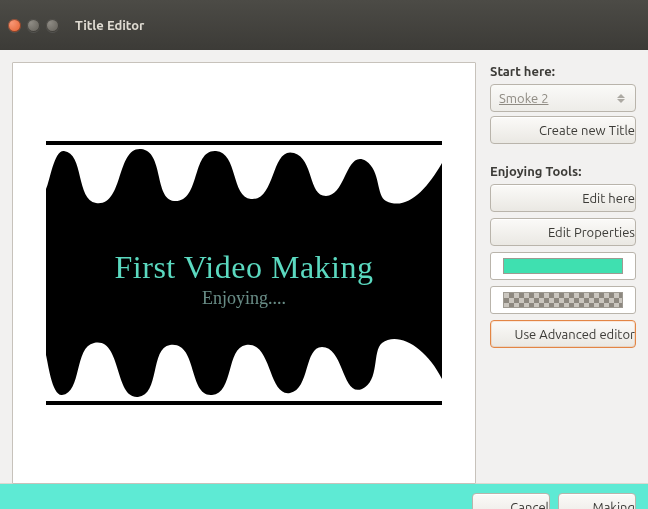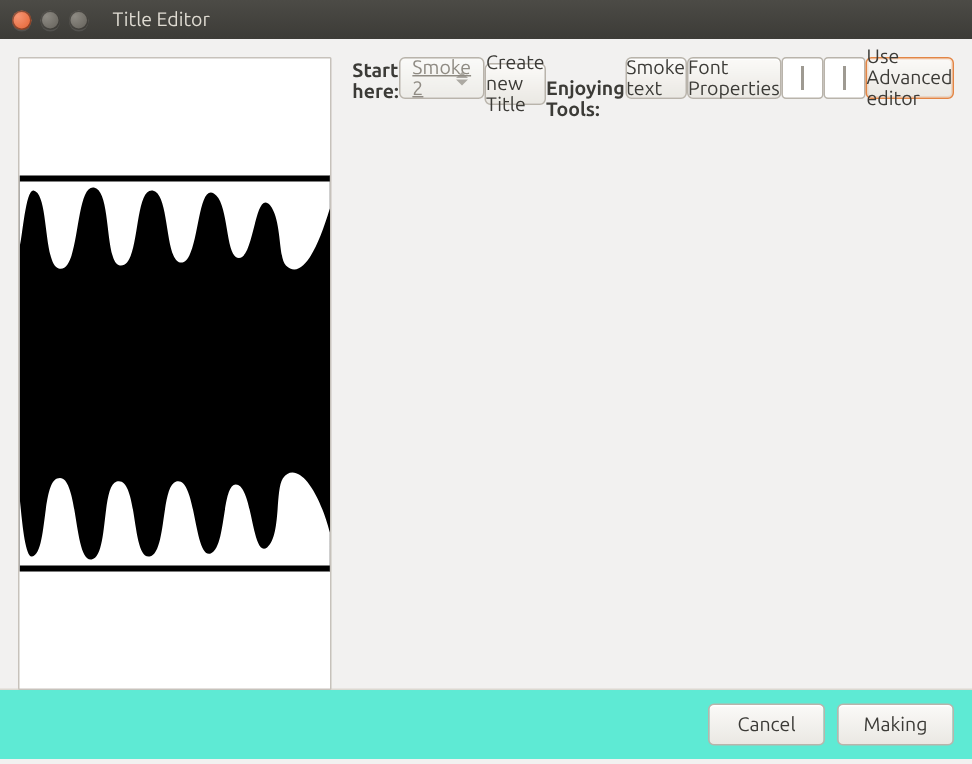--- a/index.html
+++ b/index.html
@@ -13,23 +13,23 @@
     color: #3c3b37;
     overflow: hidden;
   }
 
   
   .titlebar {
     height: 26px;
     background: linear-gradient(to bottom, #4c4b46 0%, #3c3b37 100%);
     display: flex;
     align-items: center;
-    padding: 0 8px;
+    padding: 12px 8px;
     color: #dfdbd2;
-    font-weight: normal;
+    font-weight: bold;
     font-size: 13px;
   }
   .win-buttons {
     display: flex;
     align-items: center;
     margin-right: 10px;
   }
   .win-btn {
     width: 13px;
     height: 13px;
@@ -101,20 +101,21 @@
     color: #aee9df;
     opacity: 0.6;
     margin-top: 2px;
   }
 
   
   .side-panel {
     flex: 1;
     margin-left: 14px;
     display: flex;
+    flex-direction: column;
   }
   .section-label {
     font-weight: bold;
     margin-bottom: 6px;
     margin-top: 2px;
     color: #3c3b37;
   }
   .section-label.mt { margin-top: 14px; }
 
   .combo {
@@ -149,21 +150,21 @@
   .chev.up   { border-bottom: 4px solid #8f8b83; }
   .chev.down { border-top: 4px solid #8f8b83; }
 
   .btn {
     height: 26px;
     background: linear-gradient(to bottom, #fbfaf8, #eae8e3);
     border: 1px solid #b9b4ab;
     border-radius: 4px;
     display: flex;
     align-items: center;
-    justify-content: center;
+    justify-content: flex-end;
     color: #3c3b37;
     font-size: 13px;
     cursor: default;
     box-shadow: inset 0 1px 0 #fff;
     margin-bottom: 6px;
   }
   .btn.mt4 { margin-top: 4px; }
 
   .swatch {
     height: 22px;
@@ -274,20 +275,24 @@
             C142,8 152,64 124,60
             C104,57 114,10 92,8
             C68,6 76,68 48,62
             C28,58 36,12 16,10
             C6,9 2,42 0,50
             Z"></path>
           <rect x="0" y="0" width="396" height="4" fill="#000"></rect>
         </svg>
       </div>
 
+      <div class="center-text">
+        <div class="line1">First Video Making</div>
+        <div class="line2">Enjoying....</div>
+      </div>
 
     </div>
   </div>
 
   <div class="side-panel">
 
     <div class="section-label">Start here:</div>
 
     <div class="combo">
       <span>Smoke 2</span>
@@ -297,25 +302,25 @@
       </span>
     </div>
 
     <div class="btn mt4">
       <span>Create new Title</span>
     </div>
 
     <div class="section-label mt">Enjoying Tools:</div>
 
     <div class="btn">
-      <span>Smoke text</span>
+      <span>Edit here</span>
     </div>
 
     <div class="btn">
-      <span>Font Properties</span>
+      <span>Edit Properties</span>
     </div>
 
     <div class="swatch swatch-color">
       <div class="swatch-inner" style="background:#3fe0b0;border:1px solid #9e9a92;"></div>
     </div>
 
     <div class="swatch swatch-checker">
       <div class="swatch-inner"></div>
     </div>
 

